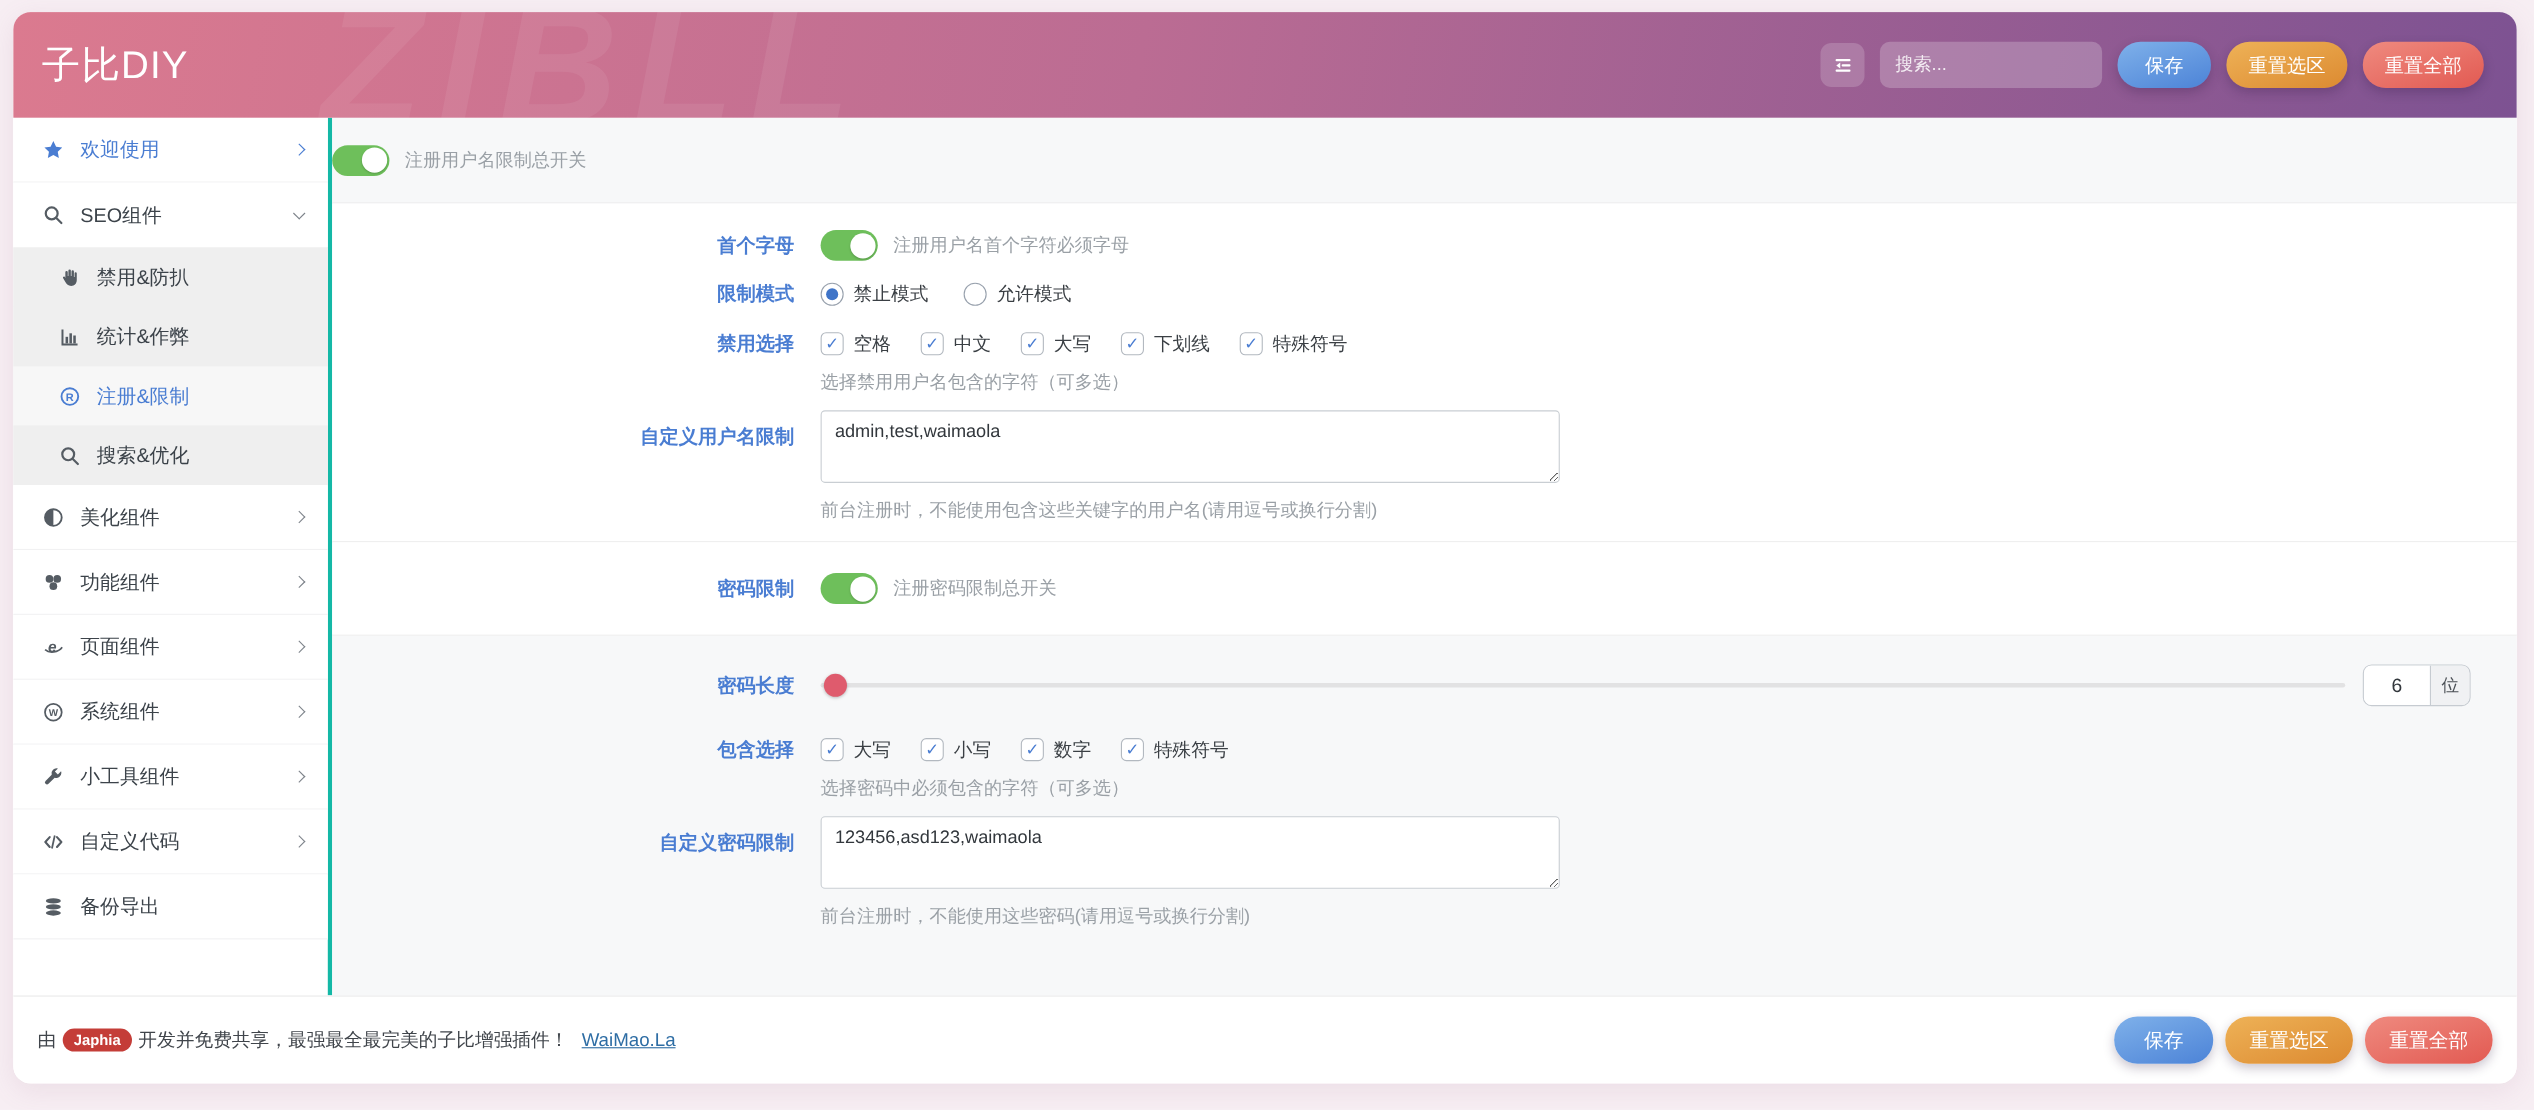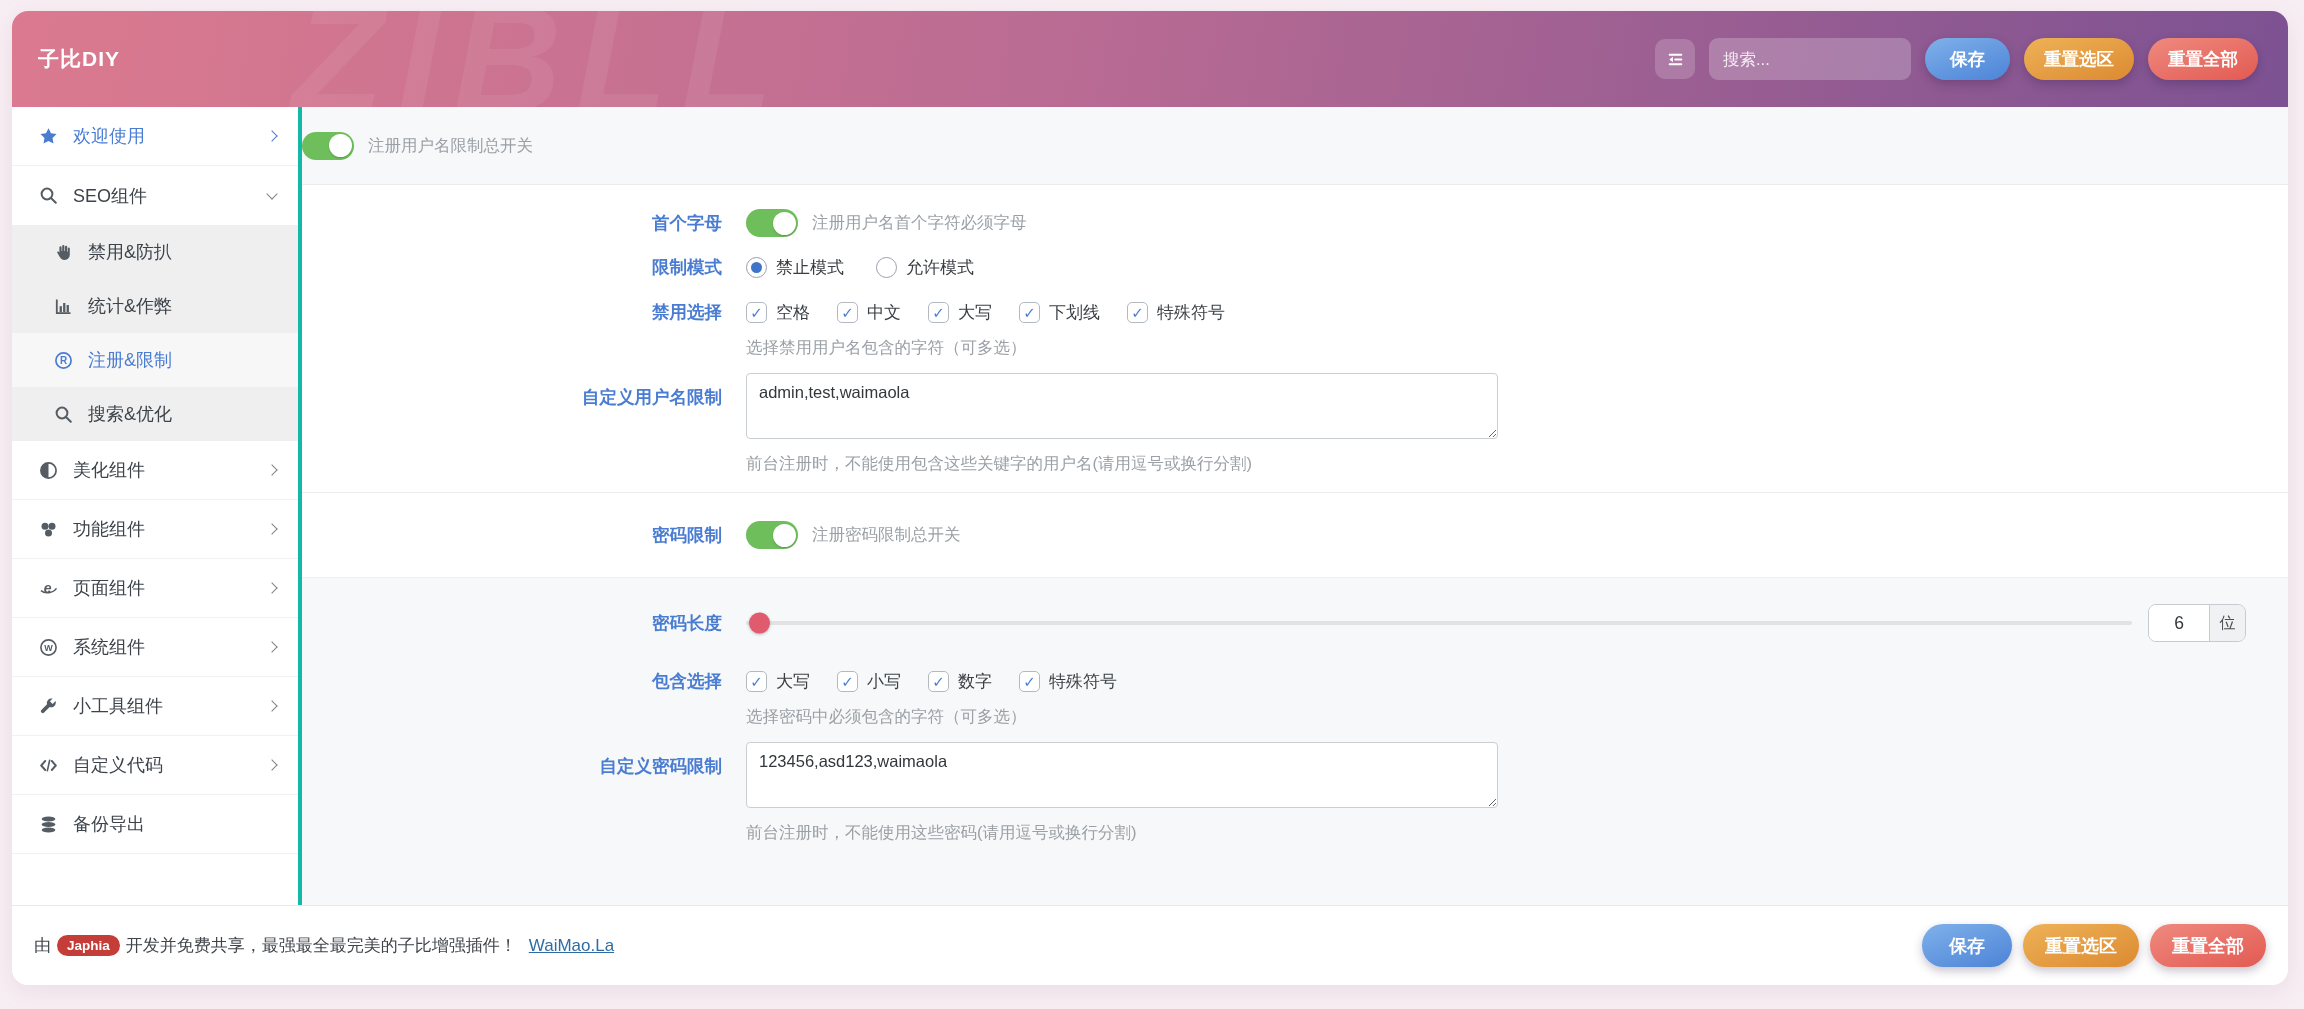--- a/index.html
+++ b/index.html
@@ -21,35 +21,35 @@
     position:relative; height:96px; flex:0 0 96px;
     background:linear-gradient(100deg,#db7a8f 0%,#bb6c93 45%,#7d5292 100%);
     display:flex; align-items:center; justify-content:space-between;
     padding:0 30px 0 26px; overflow:hidden;
   }
   .watermark {
     position:absolute; left:280px; top:-38px;
     font-size:150px; font-weight:800; font-style:italic; letter-spacing:14px;
     color:rgba(255,255,255,.07); user-select:none; white-space:nowrap;
   }
-  .app-title { position:relative; color:#fff; font-size:21px; font-weight:bold; letter-spacing:1px; }
+  .app-title { position:relative; color:#fff; font-size:35px; font-weight:normal; letter-spacing:1px; }
   .top-actions { position:relative; display:flex; align-items:center; gap:14px; }
   .icon-btn {
     width:40px; height:40px; border:none; border-radius:10px;
     background:rgba(255,255,255,.18); display:flex; align-items:center; justify-content:center;
     cursor:pointer;
   }
   .search {
     width:202px; height:42px; border:none; border-radius:9px;
     background:rgba(255,255,255,.22); color:#fff; font-size:16.5px; padding:0 14px; outline:none;
   }
   .search::placeholder { color:rgba(255,255,255,.85); }
   .pill {
     height:42px; border:none; border-radius:21px; color:#fff;
-    font-size:17.5px; font-weight:bold; cursor:pointer;
+    font-size:17.5px; font-weight:normal; cursor:pointer;
     box-shadow:0 4px 10px rgba(40,20,60,.25); white-space:nowrap;
   }
   .pill.blue   { background:linear-gradient(160deg,#7fb1ea,#4c83d7); padding:0 25px; }
   .pill.orange { background:linear-gradient(160deg,#eeb257,#dc8a31); padding:0 20px; }
   .pill.red    { background:linear-gradient(160deg,#ef8a7f,#e25a52); padding:0 20px;text-align:center; }
   
   .middle { flex:1; display:flex; min-height:0; }
   .sidebar { width:290px; flex:0 0 290px; background:#fff; border-right:4px solid #14b8a6; }
   .side-item {
     height:59px; display:flex; align-items:center; padding:0 22px 0 27px;
@@ -106,21 +106,21 @@
   .radio-opt .txt { font-size:17px; color:#3a3f44; }
   .cb-opt { display:flex; align-items:center; margin-right:27px; cursor:pointer; }
   .cb {
     width:21px; height:21px; border:1.5px solid #b3b9c0; border-radius:5px; background:#fff;
     display:inline-flex; align-items:center; justify-content:center; margin-right:9px;
     color:#4a7dd2; font-size:15px; font-weight:bold;
   }
   .cb.checked::after { content:"✓"; line-height:1; }
   .cb-opt .txt { font-size:17px; color:#3a3f44; }
   textarea.box {
-    width:752px; height:66px; border:1px solid #c9ced3; border-radius:4px;
+    width:672px; height:66px; border:1px solid #c9ced3; border-radius:4px;
     font-family:"Liberation Sans","DejaVu Sans",sans-serif; font-size:16.5px; color:#32373c;
     padding:9px 12px; resize:vertical; background:#fff; outline:none;
   }
   .slider-row { display:flex; align-items:center; padding-right:42px; min-height:30px; }
   .slider-track {
     flex:1; height:4px; background:#e2e2e3; border-radius:2px; position:relative; cursor:pointer;
   }
   .slider-handle {
     position:absolute; left:3px; top:50%; transform:translateY(-50%);
     width:21px; height:21px; border-radius:50%; background:#df5b6d;

